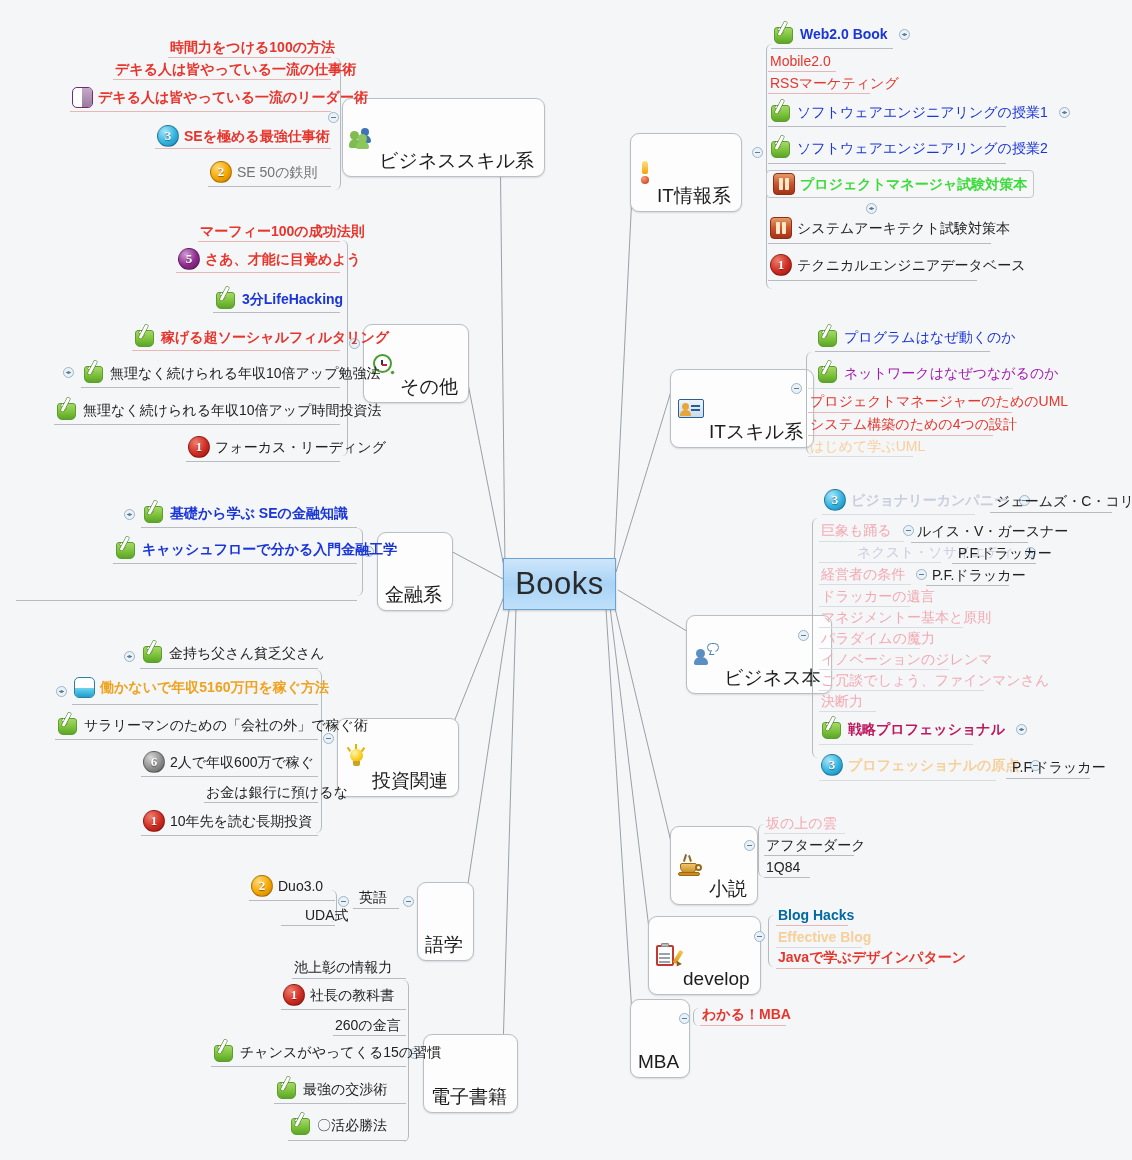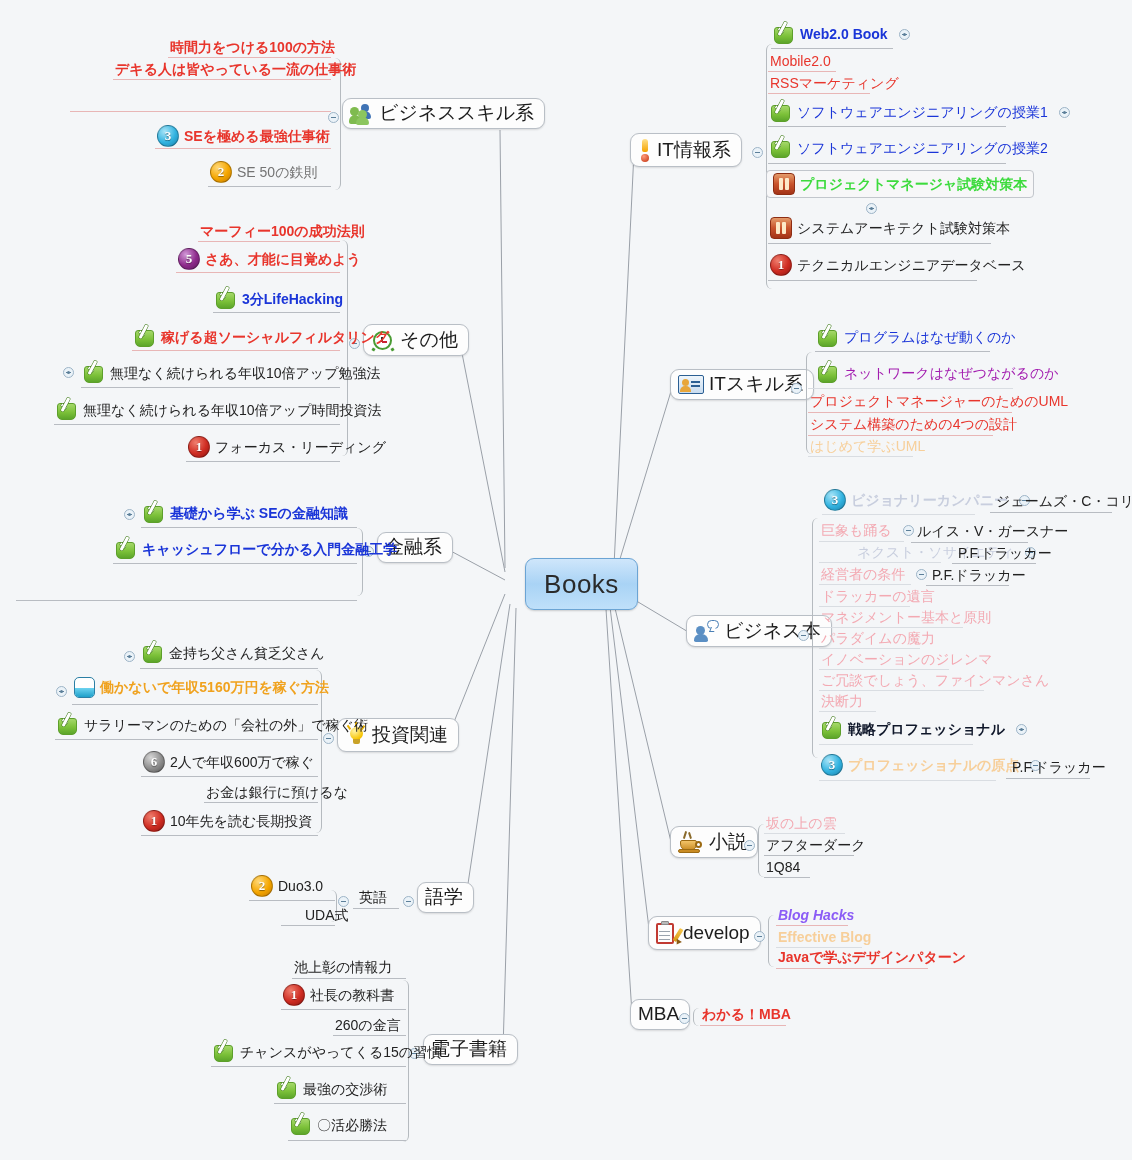--- a/index.html
+++ b/index.html
@@ -17,42 +17,41 @@
     overflow: hidden;
   }
   #edges { position:absolute; left:0; top:0; width:1132px; height:1160px; pointer-events:none; }
 
   
   .central {
     position: absolute;
     display: flex; align-items: center; justify-content: center;
     background: linear-gradient(to bottom, #cfe6fb 0%, #a9d3f5 50%, #bfe0fa 100%);
     border: 1px solid #6ba4d4;
-    border-radius: 9px;
+    border-radius: 0;
     color: #2a2a2a;
-    font-size: 26px;
+    font-size: 31px;
     letter-spacing: 0.5px;
     box-shadow: 0 1px 2px rgba(0,0,0,.18);
-    margin-left: 22px;
   }
 
   
   .cat {
     position: absolute;
     display: flex; align-items: center; gap: 5px;
     background: #fdfdfd;
     border: 1px solid #b9bfc6;
     border-radius: 9px;
     padding: 4px 10px 4px 7px;
     font-size: 19px;
     color: #1c1c1c;
     white-space: nowrap;
     box-shadow: 0 1px 2px rgba(0,0,0,.12);
   }
-  .cat .lbl { line-height: 1.1; }
+  .cat .lbl { line-height: 1.1; margin-top: 48px; }
 
   
   .leaf {
     position: absolute;
     display: flex; align-items: center; gap: 5px;
     white-space: nowrap;
     font-size: 14px;
     line-height: 1.15;
     padding: 1px 2px;
   }
@@ -261,20 +260,26 @@
   <div class="leaf" style="left:168px;top:38px;">
     <span class="txt" style="color:#e8352c;font-weight:bold;">時間力をつける100の方法</span>
   </div>
   <div class="ul red" style="left:168px;top:57px;width:163px;"></div>
 
   <div class="leaf" style="left:113px;top:60px;">
     <span class="txt" style="color:#e8352c;font-weight:bold;">デキる人は皆やっている一流の仕事術</span>
   </div>
   <div class="ul red" style="left:113px;top:79px;width:218px;"></div>
 
+  <div class="leaf" style="left:70px;top:86px;">
+    <span class="ico ico-sq">
+        <u></u>
+      </span>
+    <span class="txt" style="color:#e8352c;font-weight:bold;">デキる人は皆やっている一流のリーダー術</span>
+  </div>
   <div class="ul red" style="left:70px;top:111px;width:261px;"></div>
 
   <div class="leaf" style="left:155px;top:124px;">
     <span class="ico ico-num n-blue">3</span>
     <span class="txt" style="color:#e8352c;font-weight:bold;">SEを極める最強仕事術</span>
   </div>
   <div class="ul red" style="left:155px;top:148px;width:176px;"></div>
 
   <div class="leaf" style="left:208px;top:160px;">
     <span class="ico ico-num n-orange">2</span>
@@ -701,21 +706,21 @@
   <div class="leaf" style="left:819px;top:692px;">
     <span class="txt" style="color:#f3a9b2;">決断力</span>
   </div>
   <div class="ul pale" style="left:819px;top:711px;width:57px;"></div>
 
   <div class="leaf" style="left:819px;top:717px;">
     <span class="ico ico-check">
         <i></i>
         <b></b>
       </span>
-    <span class="txt" style="color:#0f172a;font-weight:bold;">戦略プロフェッショナル</span>
+    <span class="txt" style="color:#be185d;font-weight:bold;">戦略プロフェッショナル</span>
     <span class="knob dot" style="margin-left:6px;"></span>
   </div>
   <div class="ul pale" style="left:819px;top:744px;width:154px;"></div>
 
   <div class="leaf" style="left:819px;top:753px;">
     <span class="ico ico-num n-blue">3</span>
     <span class="txt" style="color:#f7cf9a;font-weight:bold;">プロフェッショナルの原点</span>
     <span class="knob minus" style="margin-left:6px;"></span>
   </div>
   <div class="ul pale" style="left:819px;top:780px;width:177px;"></div>
@@ -761,21 +766,21 @@
         <i class="ln" style="top:18px;"></i>
         <i class="p"></i>
         <i class="pt"></i>
     </span>
     <span class="lbl">develop</span>
   </div>
   <div class="knob abs minus" style="left:754px;top:931px;"></div>
   <div class="bracket" style="left:768px;top:915px;width:30px;height:52px;border-left:1px solid #b5babf;border-radius:6px 0 0 6px;"></div>
 
   <div class="leaf" style="left:776px;top:906px;">
-    <span class="txt" style="color:#8b5cf6;font-weight:bold;font-style:italic;">Blog Hacks</span>
+    <span class="txt" style="color:#0369a1;font-weight:bold;">Blog Hacks</span>
   </div>
   <div class="ul red" style="left:776px;top:925px;width:72px;"></div>
 
   <div class="leaf" style="left:776px;top:928px;">
     <span class="txt" style="color:#f7cf9a;font-weight:bold;">Effective Blog</span>
   </div>
   <div class="ul pale" style="left:776px;top:947px;width:86px;"></div>
 
   <div class="leaf" style="left:776px;top:948px;">
     <span class="txt" style="color:#e8352c;font-weight:bold;">Javaで学ぶデザインパターン</span>

